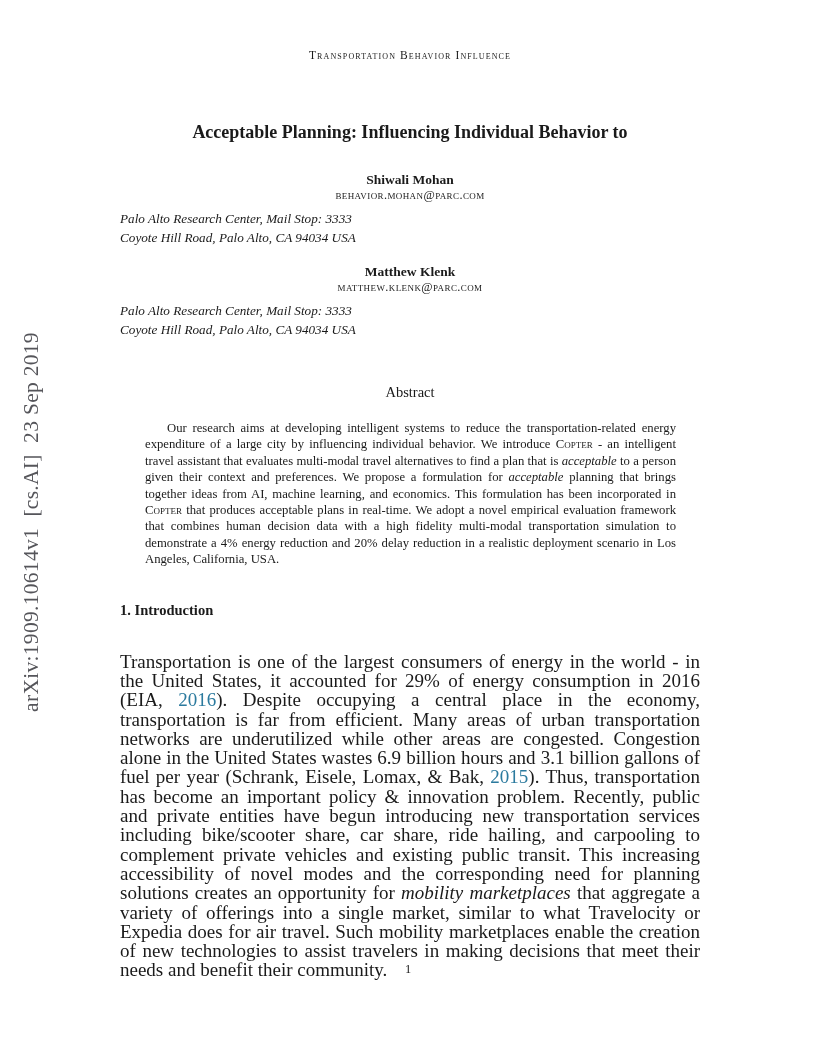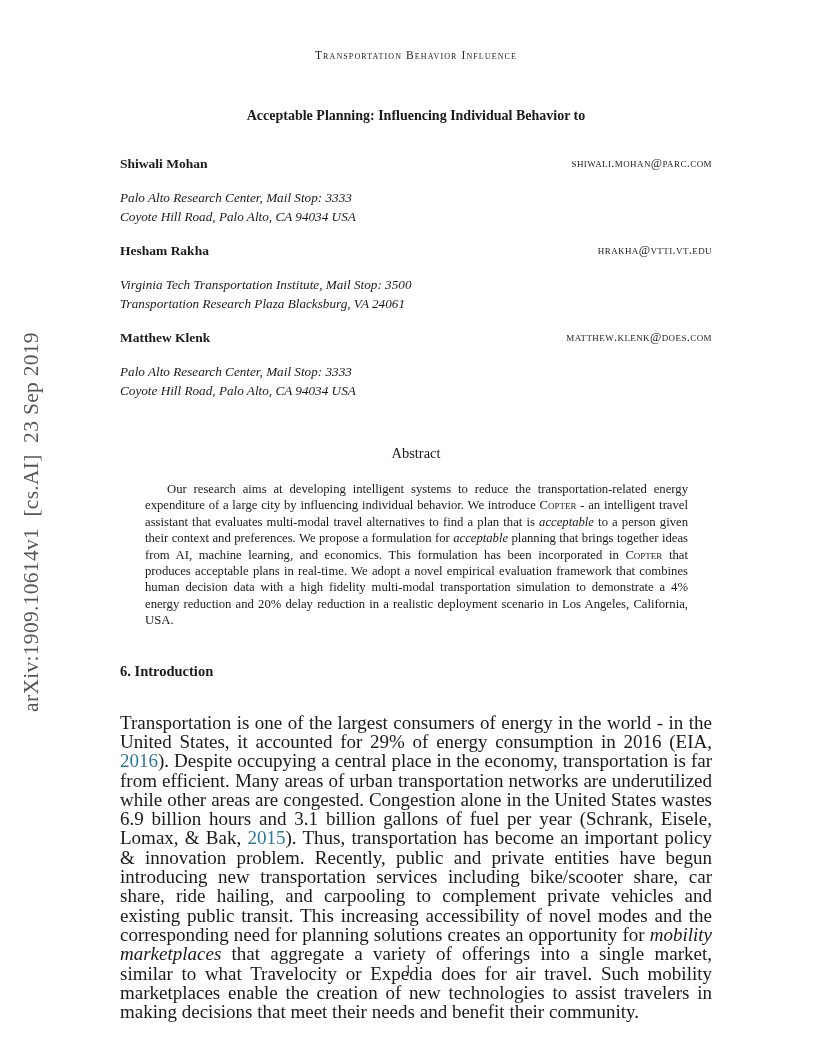--- a/index.html
+++ b/index.html
@@ -23,56 +23,57 @@
     left: 31px;
     transform: translate(-50%, -50%) rotate(-90deg);
     white-space: pre;
     font-size: 21.5px;
     color: var(--watermark);
     letter-spacing: 0.3px;
   }
   .content {
     position: absolute;
     left: 120px;
-    right: 104px;
+    right: 116px;
     top: 0;
   }
   .running-header {
     margin-top: 49px;
     text-align: center;
     font-variant: small-caps;
     font-size: 11.5px;
     letter-spacing: 1.1px;
   }
   .title {
-    margin-top: 42px;
+    margin-top: 58px;
     text-align: center;
     font-weight: bold;
-    font-size: 14px;
+    font-size: 18px;
     line-height: 26px;
   }
   .authors { margin-top: 27px; }
   .author-block { margin-bottom: 17px; }
   .author-row {
     display: flex;
     justify-content: space-between;
-    align-items: flex-start;
+    align-items: center;
+    flex-direction: column;
   }
   .author-name { font-weight: bold; font-size: 13.5px; }
   .author-email {
     font-variant: small-caps;
     font-size: 12.3px;
     letter-spacing: 0.4px;
   }
   .affil {
     font-style: italic;
     font-size: 13.2px;
     line-height: 19px;
   }
-  .affil-first { margin-top: 16px; }
+  .affil-first { margin-top: 6px; }
   .abstract-heading {
     margin-top: 45px;
     text-align: center;
     font-weight: normal;
     font-size: 14.5px;
   }
   .abstract-body {
     margin: 19px 24px 0 25px;
     font-size: 12.7px;
     line-height: 16.4px;
@@ -115,49 +116,41 @@
 
     <div class="title">
       <div>Acceptable Planning: Influencing Individual Behavior to</div>
     </div>
 
     <div class="authors">
 
       <div class="author-block">
         <div class="author-row">
           <span class="author-name">Shiwali Mohan</span>
-          <span class="author-email">shiwali.mohan@parc.com</span>
+          <span class="author-email">behavior.mohan@parc.com</span>
         </div>
         <div class="affil affil-first">Palo Alto Research Center, Mail Stop: 3333</div>
         <div class="affil">Coyote Hill Road, Palo Alto, CA 94034 USA</div>
       </div>
 
-      <div class="author-block">
-        <div class="author-row">
-          <span class="author-name">Hesham Rakha</span>
-          <span class="author-email">hrakha@vtti.vt.edu</span>
-        </div>
-        <div class="affil affil-first">Virginia Tech Transportation Institute, Mail Stop: 3500</div>
-        <div class="affil">Transportation Research Plaza Blacksburg, VA 24061</div>
-      </div>
 
       <div class="author-block">
         <div class="author-row">
           <span class="author-name">Matthew Klenk</span>
-          <span class="author-email">matthew.klenk@does.com</span>
+          <span class="author-email">matthew.klenk@parc.com</span>
         </div>
         <div class="affil affil-first">Palo Alto Research Center, Mail Stop: 3333</div>
         <div class="affil">Coyote Hill Road, Palo Alto, CA 94034 USA</div>
       </div>
 
     </div>
 
     <div class="abstract-heading">Abstract</div>
     <div class="abstract-body"><span>Our research aims at developing intelligent systems to reduce the transportation-related energy expenditure of a large city by influencing individual behavior. We introduce </span><span class="seg-sc">Copter</span><span> - an intelligent travel assistant that evaluates multi-modal travel alternatives to find a plan that is </span><span class="seg-i">acceptable</span><span> to a person given their context and preferences. We propose a formulation for </span><span class="seg-i">acceptable</span><span> planning that brings together ideas from AI, machine learning, and economics. This formulation has been incorporated in </span><span class="seg-sc">Copter</span><span> that produces acceptable plans in real-time. We adopt a novel empirical evaluation framework that combines human decision data with a high fidelity multi-modal transportation simulation to demonstrate a 4% energy reduction and 20% delay reduction in a realistic deployment scenario in Los Angeles, California, USA.</span></div>
 
-    <div class="section-heading">6. Introduction</div>
+    <div class="section-heading">1. Introduction</div>
     <div class="body-par"><span>Transportation is one of the largest consumers of energy in the world - in the United States, it accounted for 29% of energy consumption in 2016 (EIA, </span><span class="seg-link">2016</span><span>). Despite occupying a central place in the economy, transportation is far from efficient. Many areas of urban transportation networks are underutilized while other areas are congested. Congestion alone in the United States wastes 6.9 billion hours and 3.1 billion gallons of fuel per year (Schrank, Eisele, Lomax, &amp; Bak, </span><span class="seg-link">2015</span><span>). Thus, transportation has become an important policy &amp; innovation problem. Recently, public and private entities have begun introducing new transportation services including bike/scooter share, car share, ride hailing, and carpooling to complement private vehicles and existing public transit. This increasing accessibility of novel modes and the corresponding need for planning solutions creates an opportunity for </span><span class="seg-i">mobility marketplaces</span><span> that aggregate a variety of offerings into a single market, similar to what Travelocity or Expedia does for air travel. Such mobility marketplaces enable the creation of new technologies to assist travelers in making decisions that meet their needs and benefit their community.</span></div>
 
   </div>
 
   <div class="page-number">1</div>
 
 </div>
 
 </body></html>

